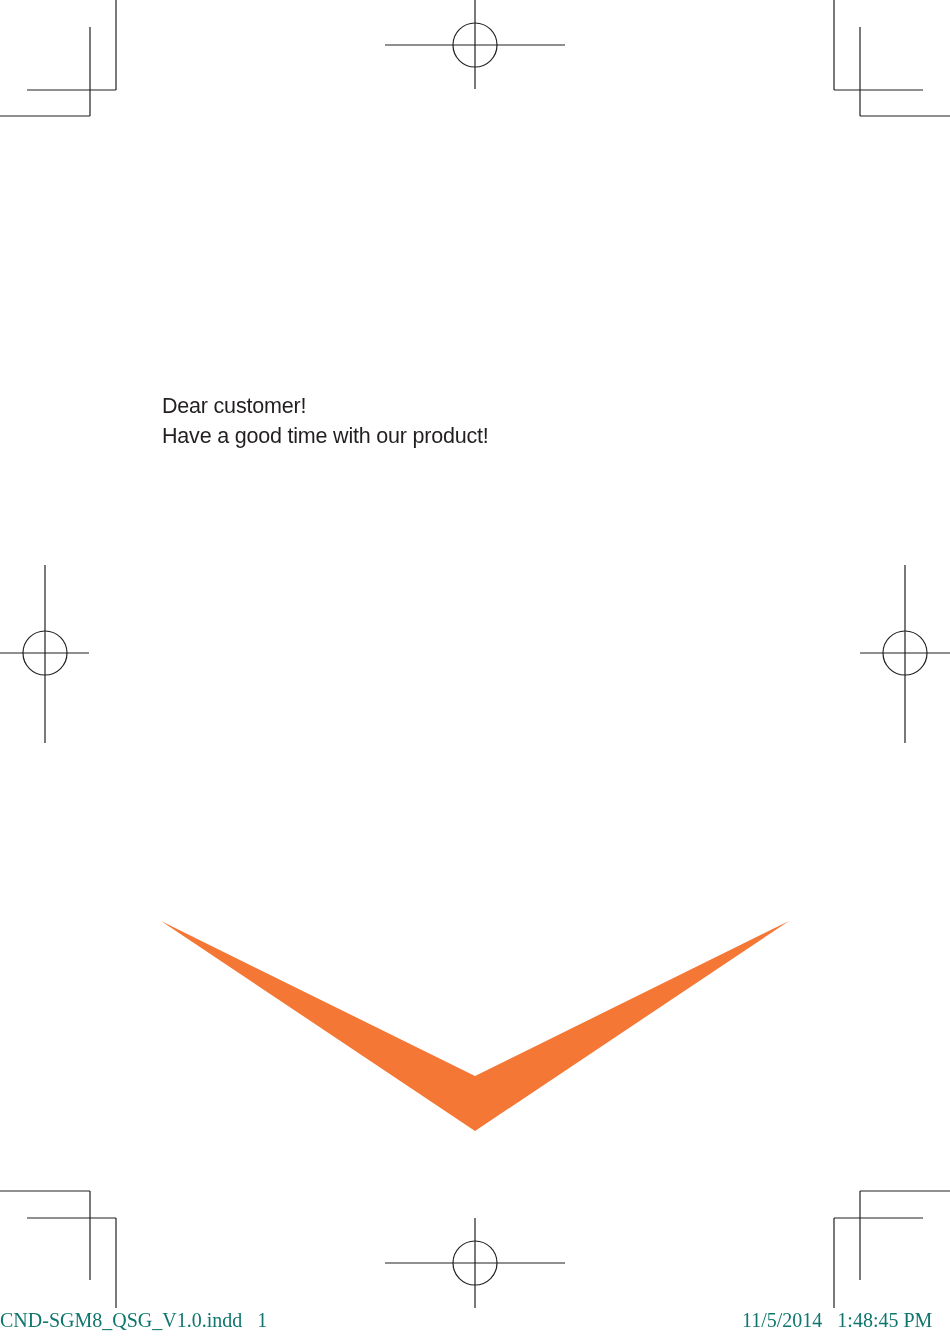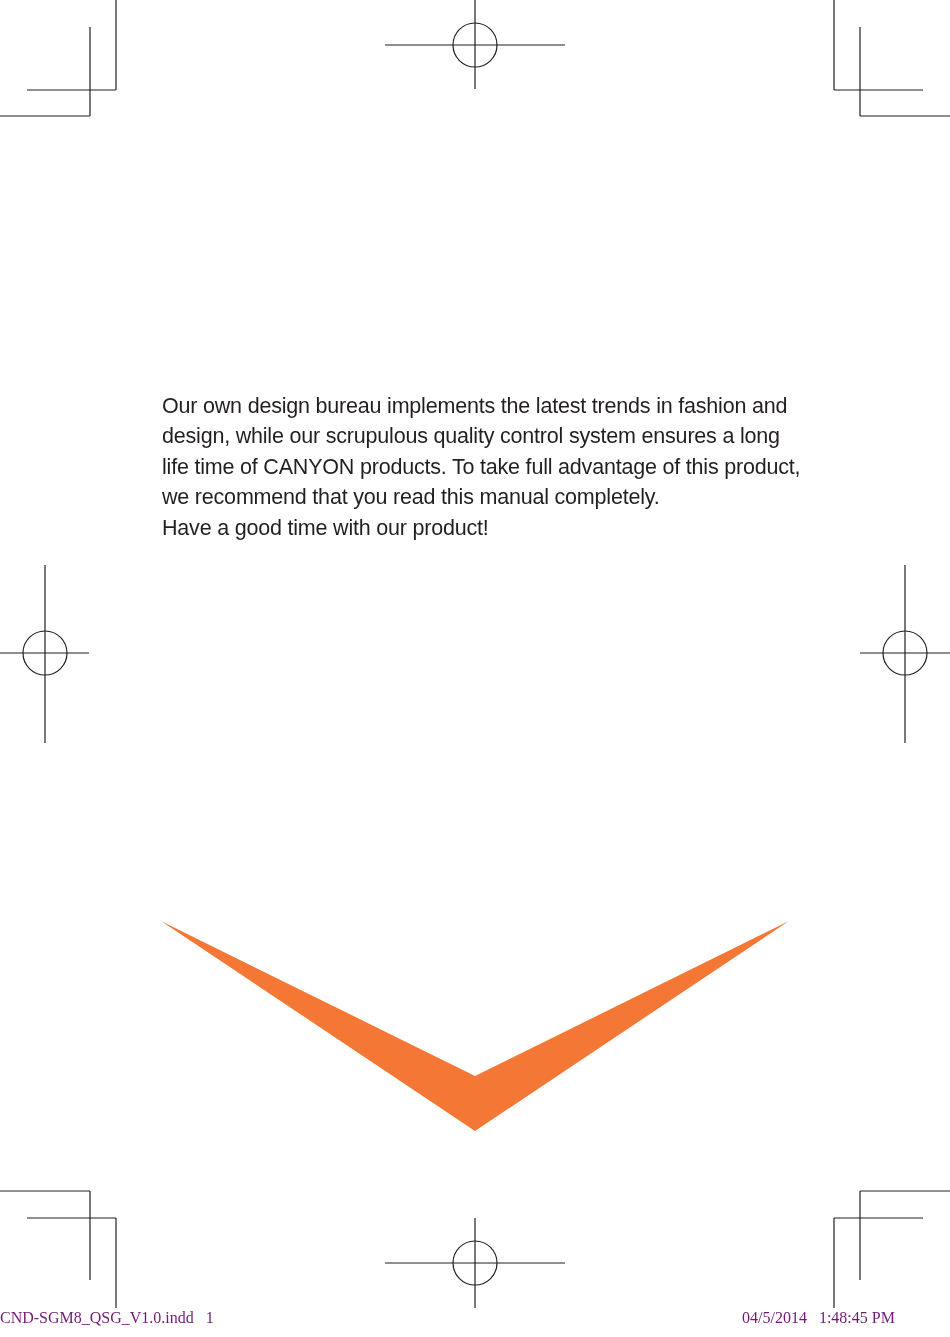--- a/index.html
+++ b/index.html
@@ -31,22 +31,22 @@
       color: #231f20;
       letter-spacing: -0.2px;
     }
     .intro p {
       margin: 0;
     }
     .slug {
       position: absolute;
       top: 1309px;
       font-family: "Liberation Serif", "DejaVu Serif", serif;
-      font-size: 16px;
-      color: #701a75;
+      font-size: 20px;
+      color: #0f766e;
       white-space: pre;
     }
     .slug-left { left: 0px; }
     .slug-right { left: 742px; }
     .chevron {
       position: absolute;
       left: 0;
       top: 0;
     }
   </style>
@@ -101,22 +101,22 @@
     </g>
     <g>
       <circle cx="905" cy="653" r="22"></circle>
       <line x1="860" y1="653" x2="950" y2="653"></line>
       <line x1="905" y1="565" x2="905" y2="743"></line>
     </g>
   </g>
 </svg>
 
 <div class="intro">
-  <p>Our own design bureau implements the latest trends in fashion and design, while our scrupulous quality control system ensures a long life time of CANYON products. To take full advantage of this product, we recommend that you read this manual completely.</p>
+  <p>Dear customer!</p>
   <p>Have a good time with our product!</p>
 </div>
 
 <svg class="chevron" width="950" height="1337" viewBox="0 0 950 1337" xmlns="http://www.w3.org/2000/svg">
   <polygon points="161,921 475,1076 789,921 475,1131" fill="#f47735"></polygon>
 </svg>
 
 <div class="slug slug-left">CND-SGM8_QSG_V1.0.indd   1</div>
-<div class="slug slug-right">04/5/2014   1:48:45 PM</div>
+<div class="slug slug-right">11/5/2014   1:48:45 PM</div>
 
 </body></html>

